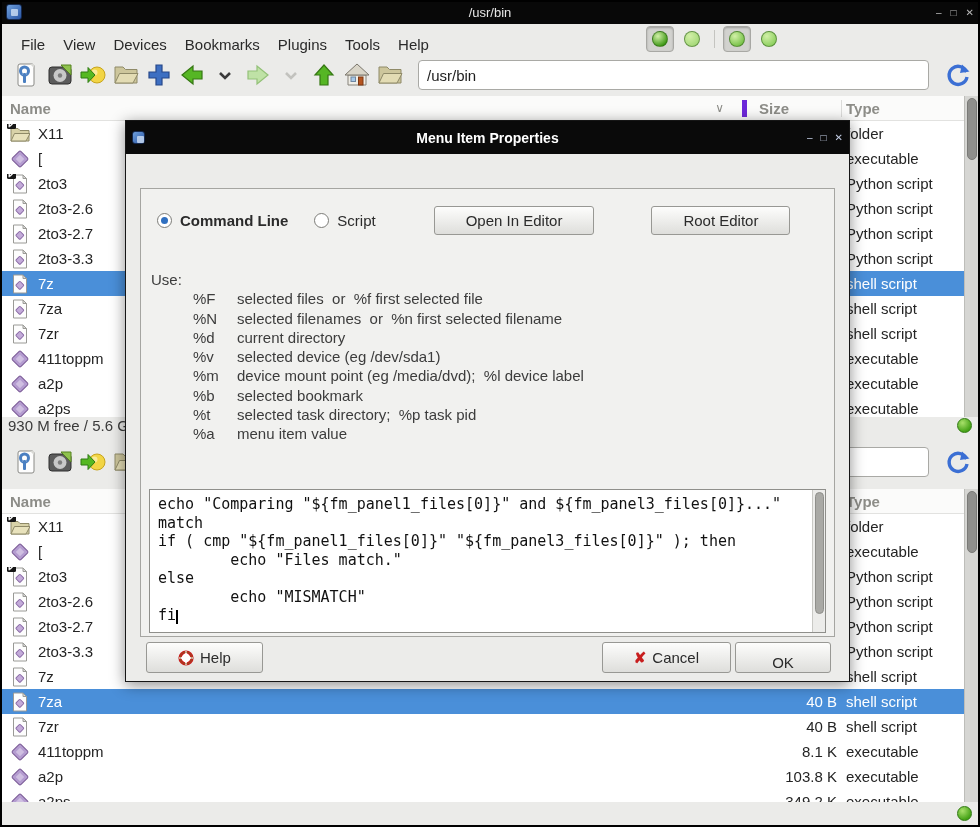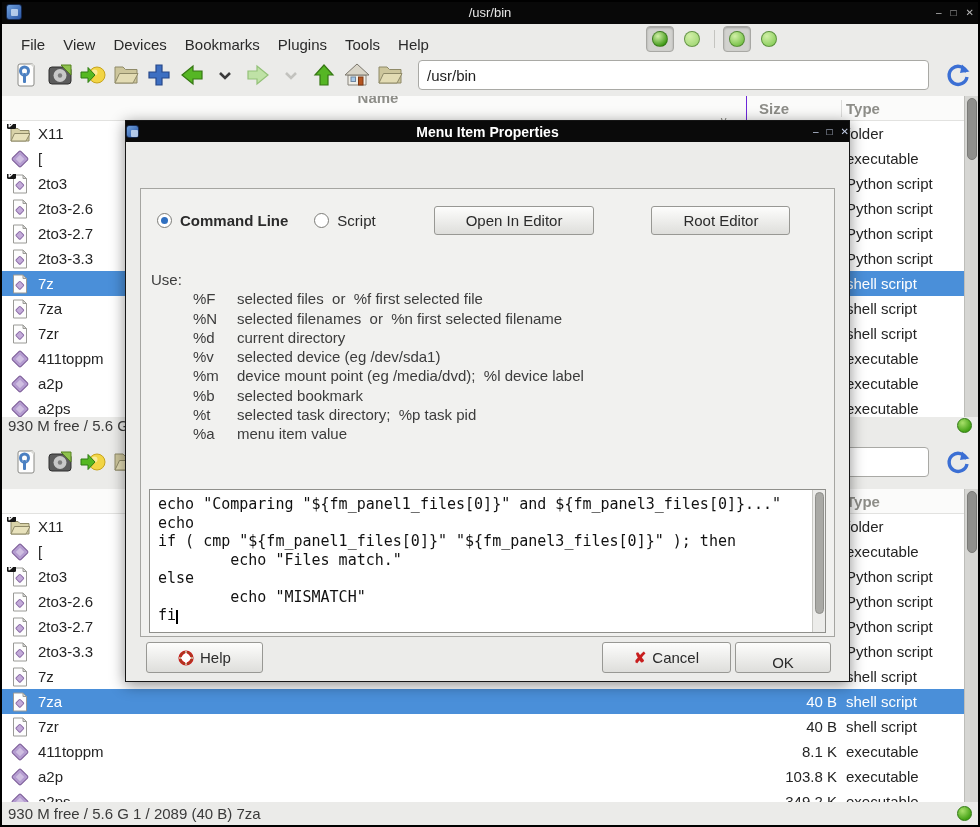--- a/index.html
+++ b/index.html
@@ -42,21 +42,21 @@
     padding:0 8px; display:flex; align-items:center; }
   .refresh{ width:26px; height:26px; margin-left:16px; }
   
   .filelist{ position:absolute; left:0; width:976px; background:#fff; overflow:hidden; }
   .flhead{ height:25px; display:flex; align-items:center; background:#fbfbfa;
     border-bottom:1px solid #e2e2e0; font-size:15px; font-weight:bold; color:#8d8d88; }
   .c-name{ width:745px; padding-left:8px; display:flex; align-items:center; gap:8px;
     overflow:hidden; white-space:nowrap; position:relative;}
   .c-size{ width:95px; text-align:right; padding-right:5px; white-space:nowrap;}
   .c-type{ flex:1; padding-left:4px; white-space:nowrap; overflow:hidden;}
-  .flhead .c-name{ border-right:1px solid #6d28d9;flex-direction:column; }
+  .flhead .c-name{ border-right:5px solid #6d28d9; }
   .flhead .c-size{ border-right:1px solid #dcdcda; text-align:left; padding-left:12px;}
   .sortchev{ margin-left:auto; margin-right:18px; color:#8d8d88; font-size:12px;
     font-weight:normal;}
   .frow{ height:25px; display:flex; align-items:center; font-size:15px; color:#242424; }
   .frow.sel{ background:#4a8fd9; color:#fff; }
   .ficon{ width:20px; height:20px; position:relative; flex:0 0 auto; }
   .ficon svg{ width:100%; height:100%; display:block;}
   .emblem{ position:absolute; left:-3px; top:-4px; width:10px; height:10px; }
   .vscroll{ position:absolute; right:0; top:0; bottom:0; width:14px; background:#d6d6d3;
     border-left:1px solid #bdbdb9; }
@@ -65,22 +65,22 @@
   
   .statusbar{ position:absolute; left:0; width:976px; background:#ebebe9;
     font-size:15px; color:#3a3a3a; display:flex; align-items:center; padding:0 6px; }
   .sdot{ margin-left:auto; width:15px; height:15px; border-radius:50%;
     background:radial-gradient(circle at 35% 30%, #a8e06a, #47a318 70%);
     border:1px solid #2e7a10; }
   
   .dialog{ position:absolute; left:123px; top:118px; width:725px; height:562px;
     background:#ececea; border:1px solid #161616; box-shadow:0 3px 14px rgba(0,0,0,.45);
     z-index:10; }
-  .dlg-titlebar{ height:21px; background:#0a0a0a; display:flex; align-items:center;
-    padding:0 0; position:relative;justify-content:center; }
+  .dlg-titlebar{ height:33px; background:#0a0a0a; display:flex; align-items:center;
+    padding:0 6px; position:relative;justify-content:center; }
   .dlg-titlebar .ttl{ position:absolute; left:0; right:0; text-align:center; color:#fff;
     font-weight:bold; font-size:14px; }
   .dlg-titlebar .appcube{ width:13px; height:13px; }
   .dlg-controls{ margin-left:auto; display:flex; gap:8px; color:#c3cde4; font-size:10px;
     z-index:2; }
   .tabs{ position:absolute; left:20px; top:39px; display:flex; align-items:flex-end; }
   .tab{ font-size:15px; color:#2b2b2b; padding:4px 13px 5px; background:
     linear-gradient(#ebebe9,#d9d9d6); border:1px solid #a5a5a1; border-bottom:none;
     border-radius:4px 4px 0 0; margin-right:1px; height:26px; }
   .tab.active{ background:#f1f1ef; height:29px; border-top:3px solid #4a90d9;
@@ -708,21 +708,20 @@
           <span class="c-size">349.2 K</span>
           <span class="c-type">executable</span>
         </div>
       </div>
     <div class="vscroll">
       <div class="vthumb" style="top:2px;height:62px;"></div>
     </div>
   </div>
 
   <div class="statusbar" style="top:800px;height:23px;">
-    <span>930 M free / 5.6 G   1 / 2089 (40 B)   7za</span>
     <span class="sdot"></span>
   </div>
 
   <div class="dialog">
     <div class="dlg-titlebar">
       <span class="appcube"></span>
       <span class="ttl">Menu Item Properties</span>
       <span class="dlg-controls">
         <span>–</span>
         <span>□</span>
@@ -776,21 +775,21 @@
             <div class="var-row">
               <span class="k">%a</span>
               <span class="d">menu item value</span>
             </div>
           </div>
       </div>
 
       <div class="editor">
         <div class="code" id="code-lines">
             <div>echo "Comparing "${fm_panel1_files[0]}" and ${fm_panel3_files[0]}..."</div>
-            <div>echo</div>
+            <div>match</div>
             <div>if ( cmp "${fm_panel1_files[0]}" "${fm_panel3_files[0]}" ); then</div>
             <div>        echo "Files match."</div>
             <div>else</div>
             <div>        echo "MISMATCH"</div>
             <div>fi<span class="caret"></span></div>
           </div>
         <div class="escroll">
           <div class="ethumb"></div>
         </div>
       </div>

